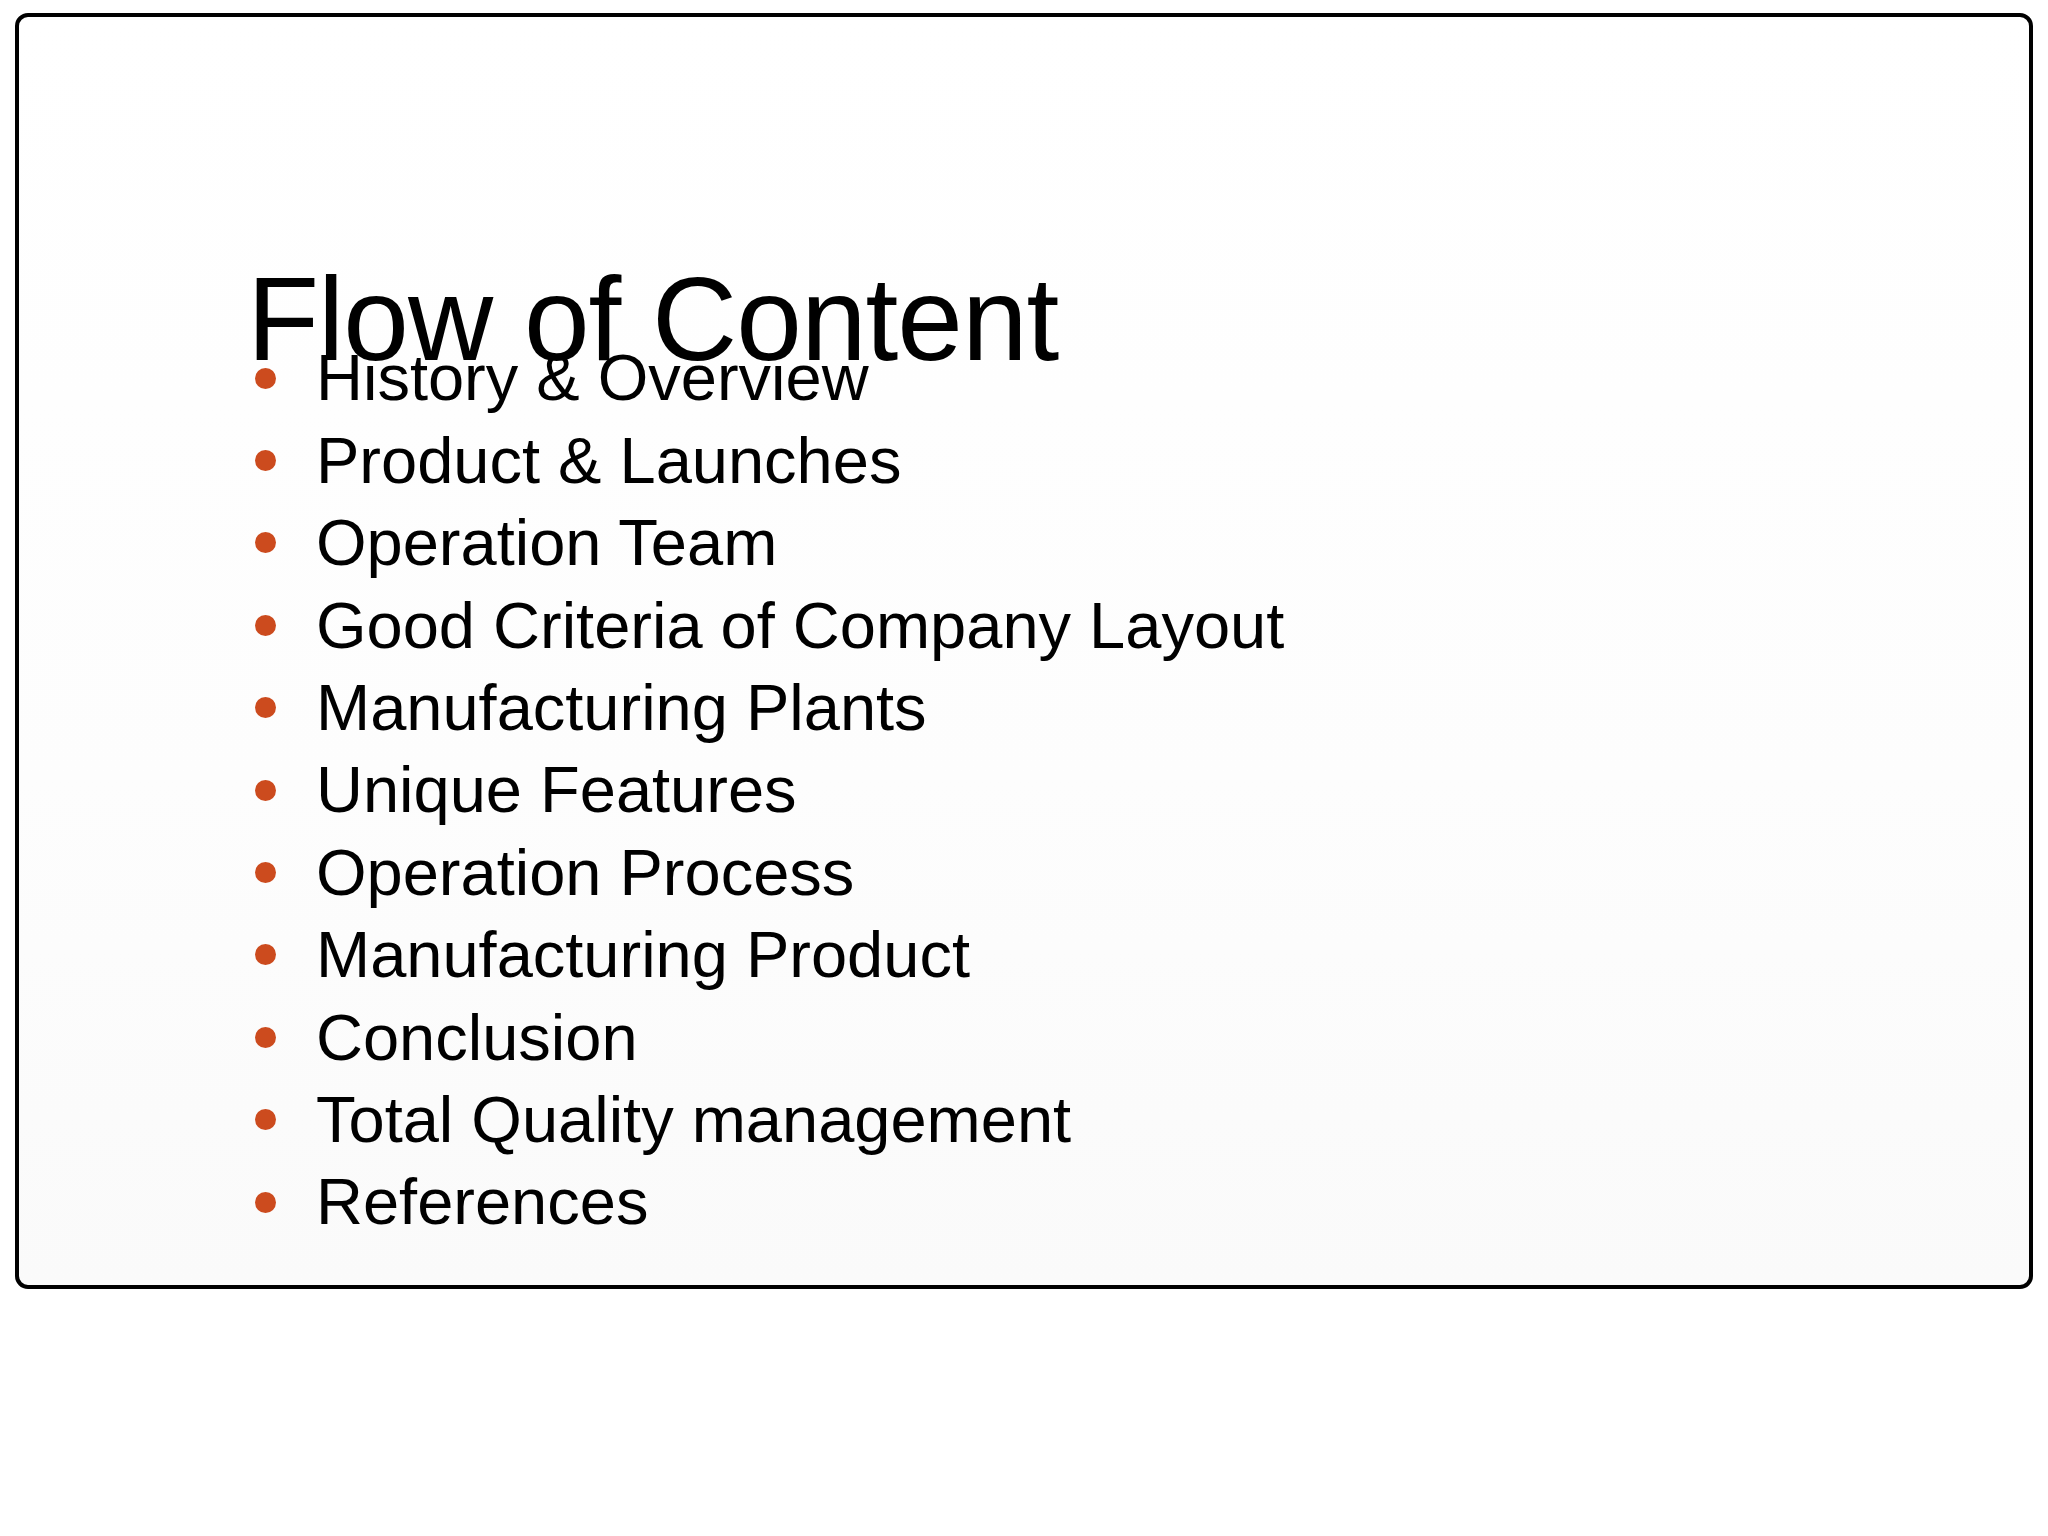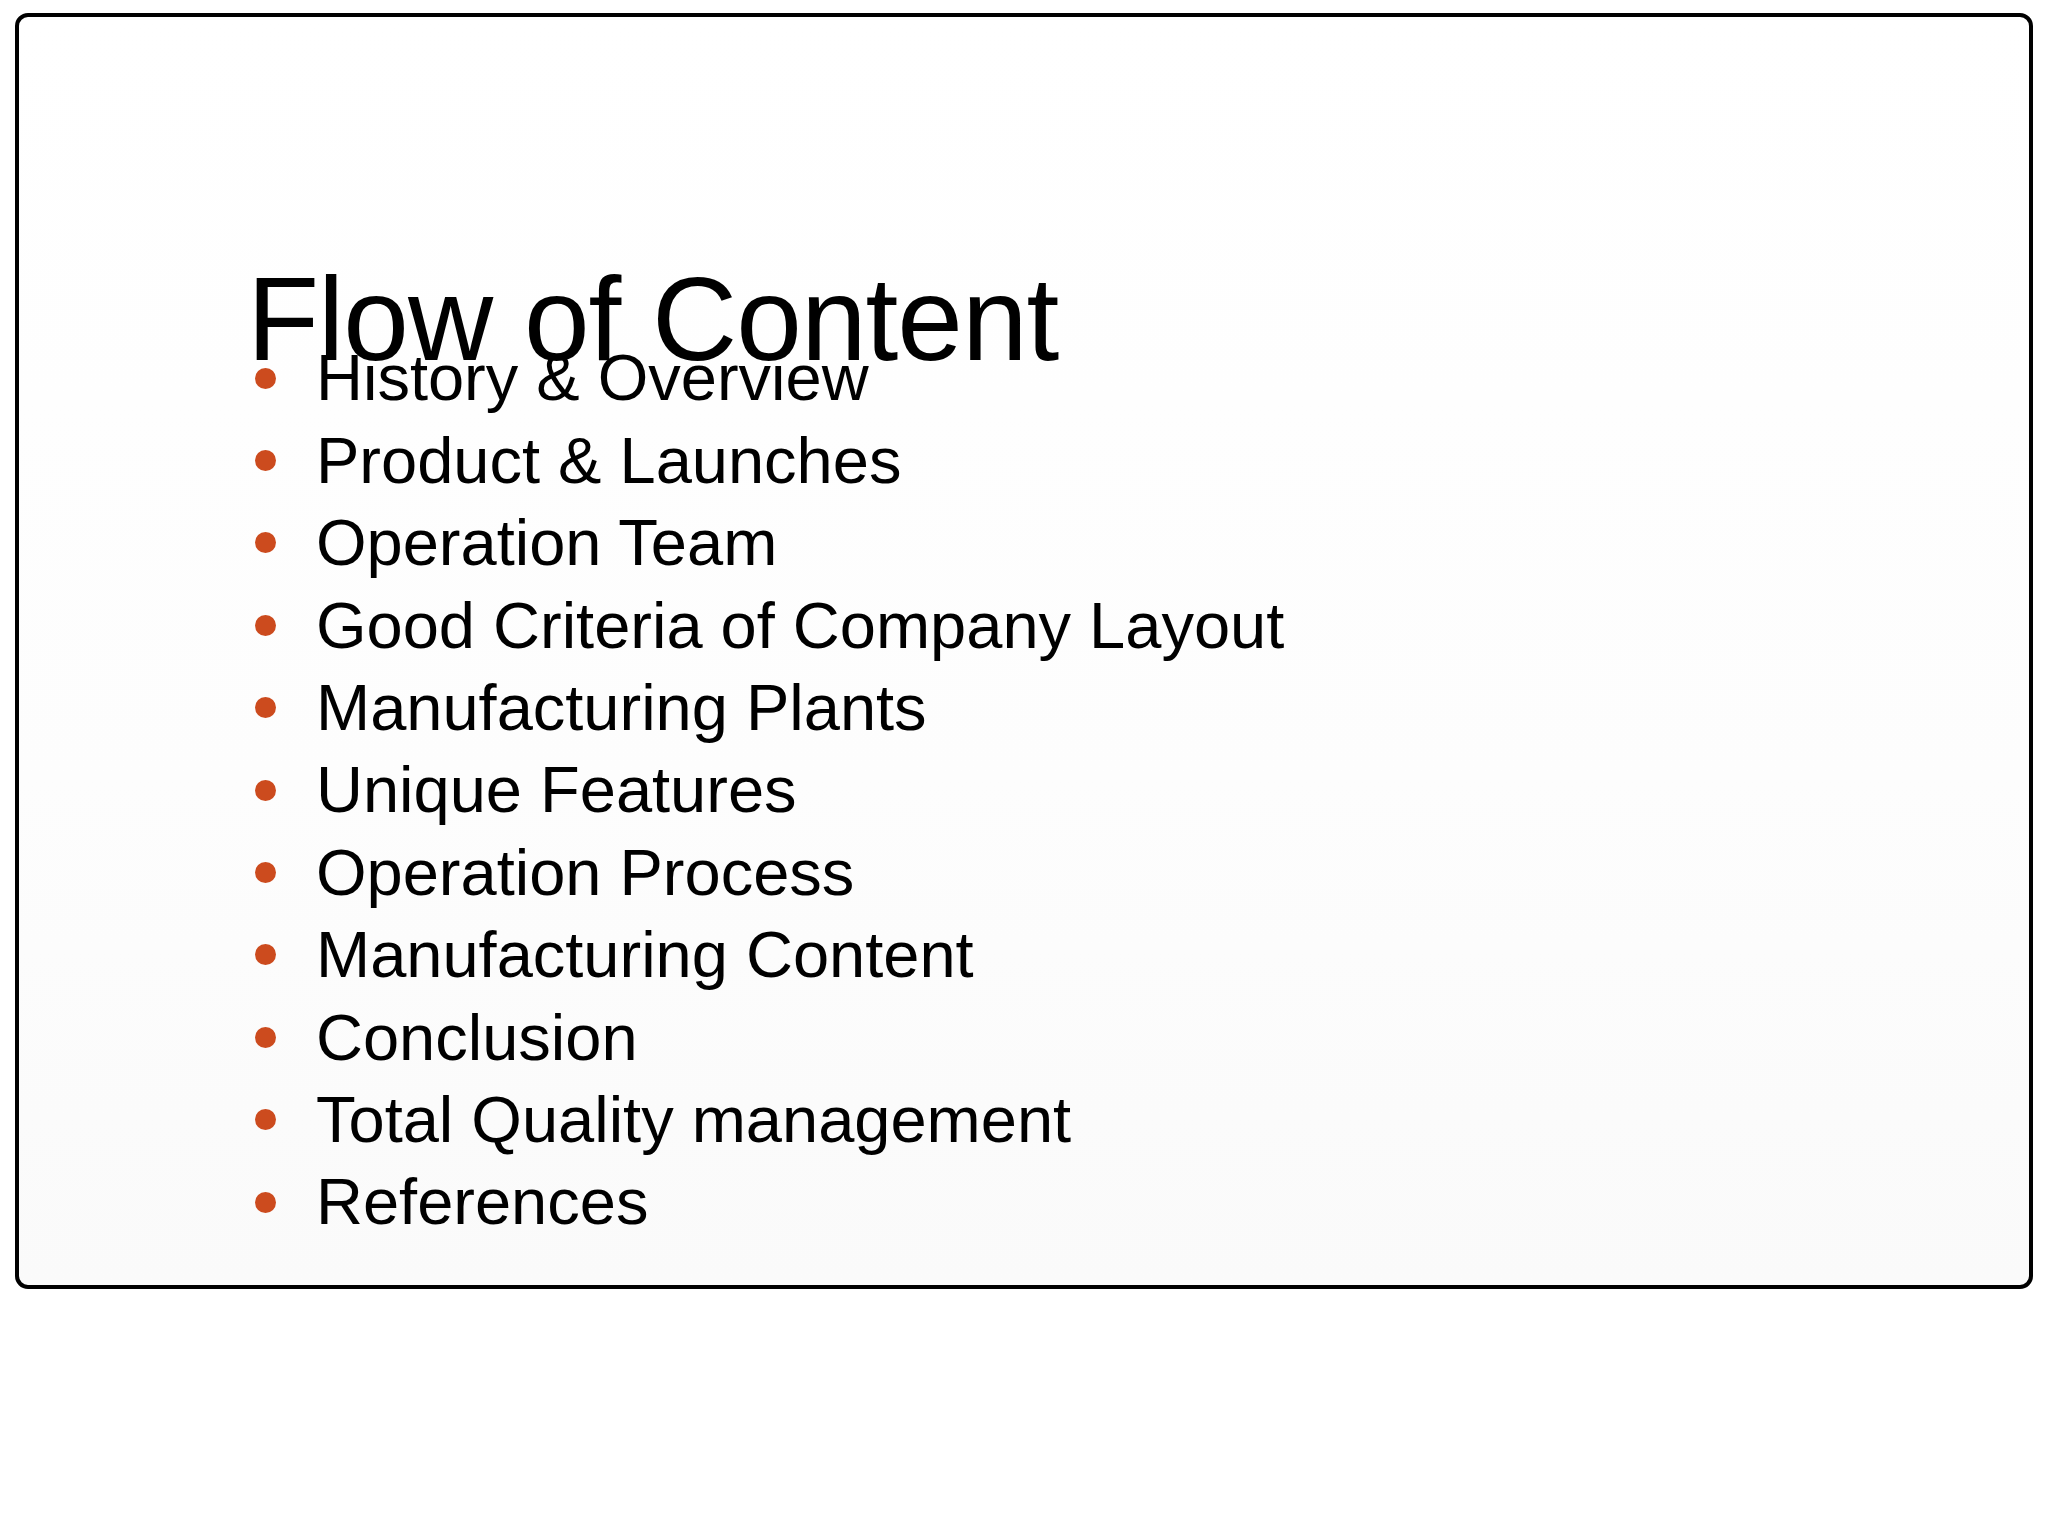--- a/index.html
+++ b/index.html
@@ -96,21 +96,21 @@
         <li>
           <span class="bullet-dot" style="background: rgb(204, 75, 30);"></span>
           <span class="item-text" style="color: rgb(0, 0, 0);">Unique Features</span>
         </li>
         <li>
           <span class="bullet-dot" style="background: rgb(204, 75, 30);"></span>
           <span class="item-text" style="color: rgb(0, 0, 0);">Operation Process</span>
         </li>
         <li>
           <span class="bullet-dot" style="background: rgb(204, 75, 30);"></span>
-          <span class="item-text" style="color: rgb(0, 0, 0);">Manufacturing Content</span>
+          <span class="item-text" style="color: rgb(0, 0, 0);">Manufacturing Product</span>
         </li>
         <li>
           <span class="bullet-dot" style="background: rgb(204, 75, 30);"></span>
           <span class="item-text" style="color: rgb(0, 0, 0);">Conclusion</span>
         </li>
         <li>
           <span class="bullet-dot" style="background: rgb(204, 75, 30);"></span>
           <span class="item-text" style="color: rgb(0, 0, 0);">Total Quality management</span>
         </li>
         <li>

